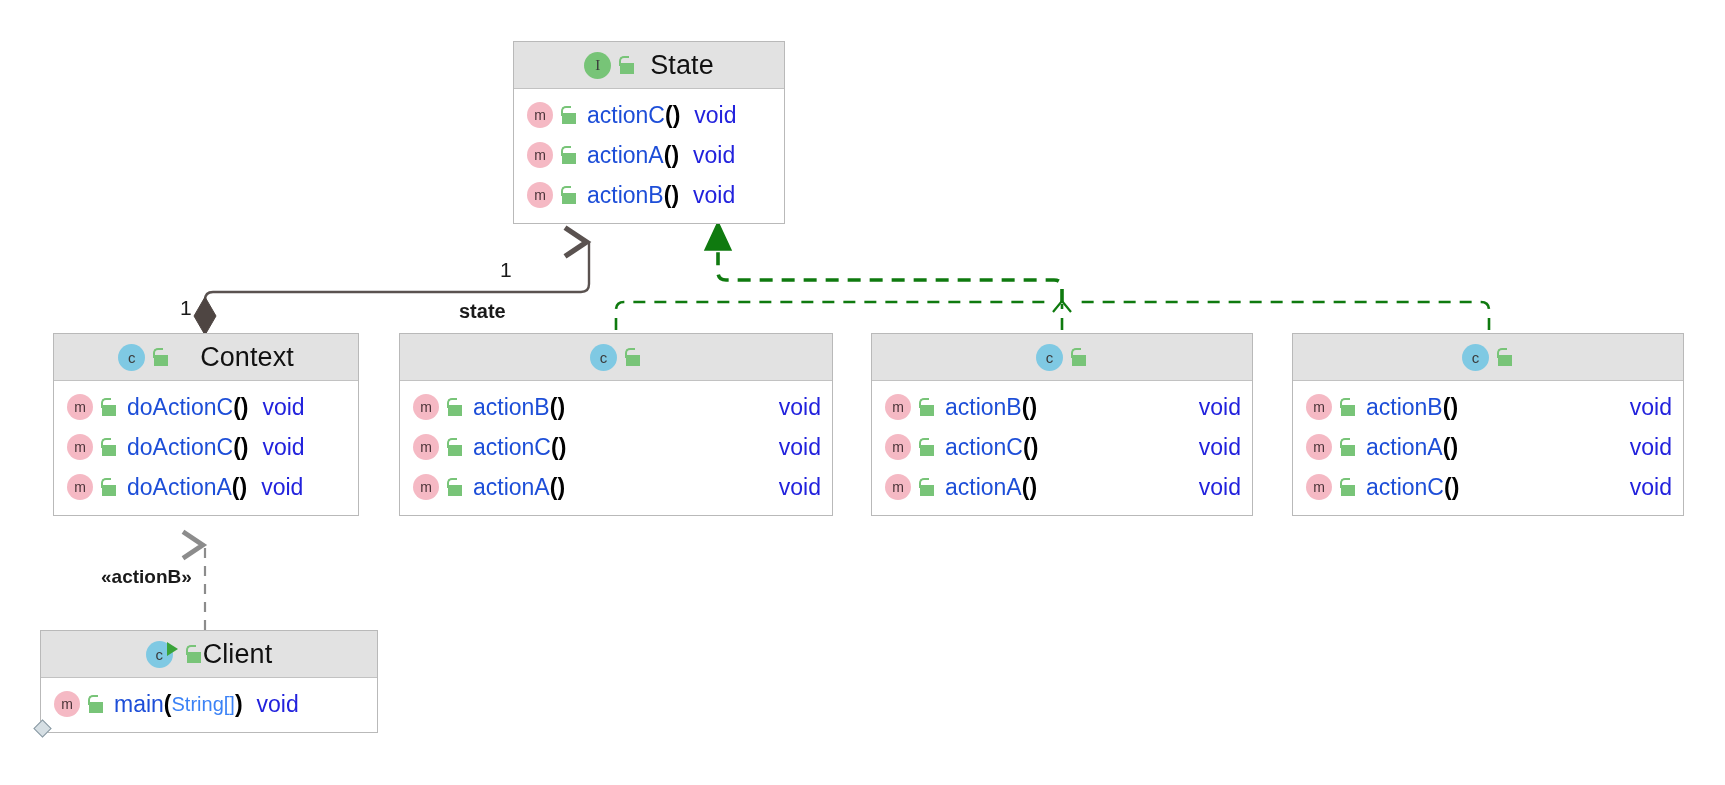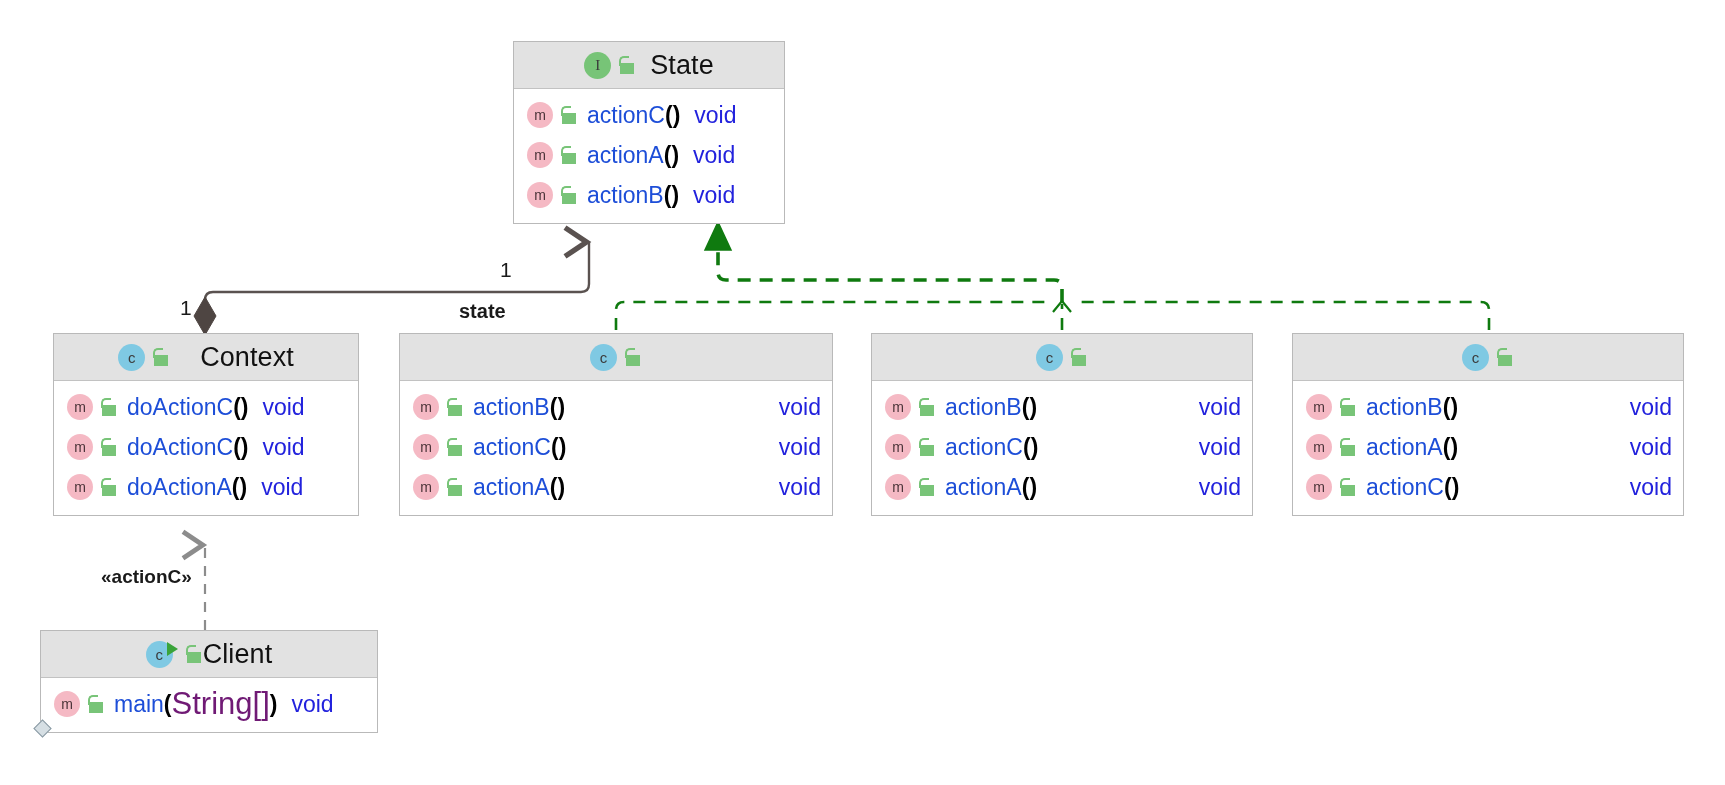--- a/index.html
+++ b/index.html
@@ -63,22 +63,22 @@
     font-size: 23px;
     color: #1d4ed8;
     margin-left: 9px;
   }
   .m-parens {
     font-size: 23px;
     color: #000000;
     font-weight: bold;
   }
   .m-args {
-    font-size: 31px;
-    color: #701a75;
+    font-size: 20px;
+    color: #3b82f6;
   }
   .m-ret {
     font-size: 23px;
     color: #2222dd;
     text-align: right;
   }
   .ret-right { margin-left: auto; }
   .ret-pad { margin-left: 14px; }
 
   
@@ -194,21 +194,21 @@
     </g>
 
     <g>
       <path d="M 205 630 L 205 545" fill="none" stroke="#8c8c8c" stroke-width="2.2" stroke-dasharray="10,8" marker-end="url(#mk-open-arrow-dep)"></path>
     </g>
   </svg>
 
   <div class="edge-label" style="left:500px; top:258px;">1</div>
   <div class="edge-label" style="left:180px; top:296px;">1</div>
   <div class="edge-label bold" style="left:459px; top:300px;">state</div>
-  <div class="edge-label stereo" style="left:101px; top:566px;">«actionC»</div>
+  <div class="edge-label stereo" style="left:101px; top:566px;">«actionB»</div>
 
   <div class="uml-class" style="left:513px; top:41px; width:272px;">
     <div class="uml-header">
       <span class="ic">
         <span class="ic-circle ic-iface">
             <span class="ic-iface-letter">I</span>
           </span>
       </span>
       <span class="ic-lock">
         <span class="shackle"></span>

